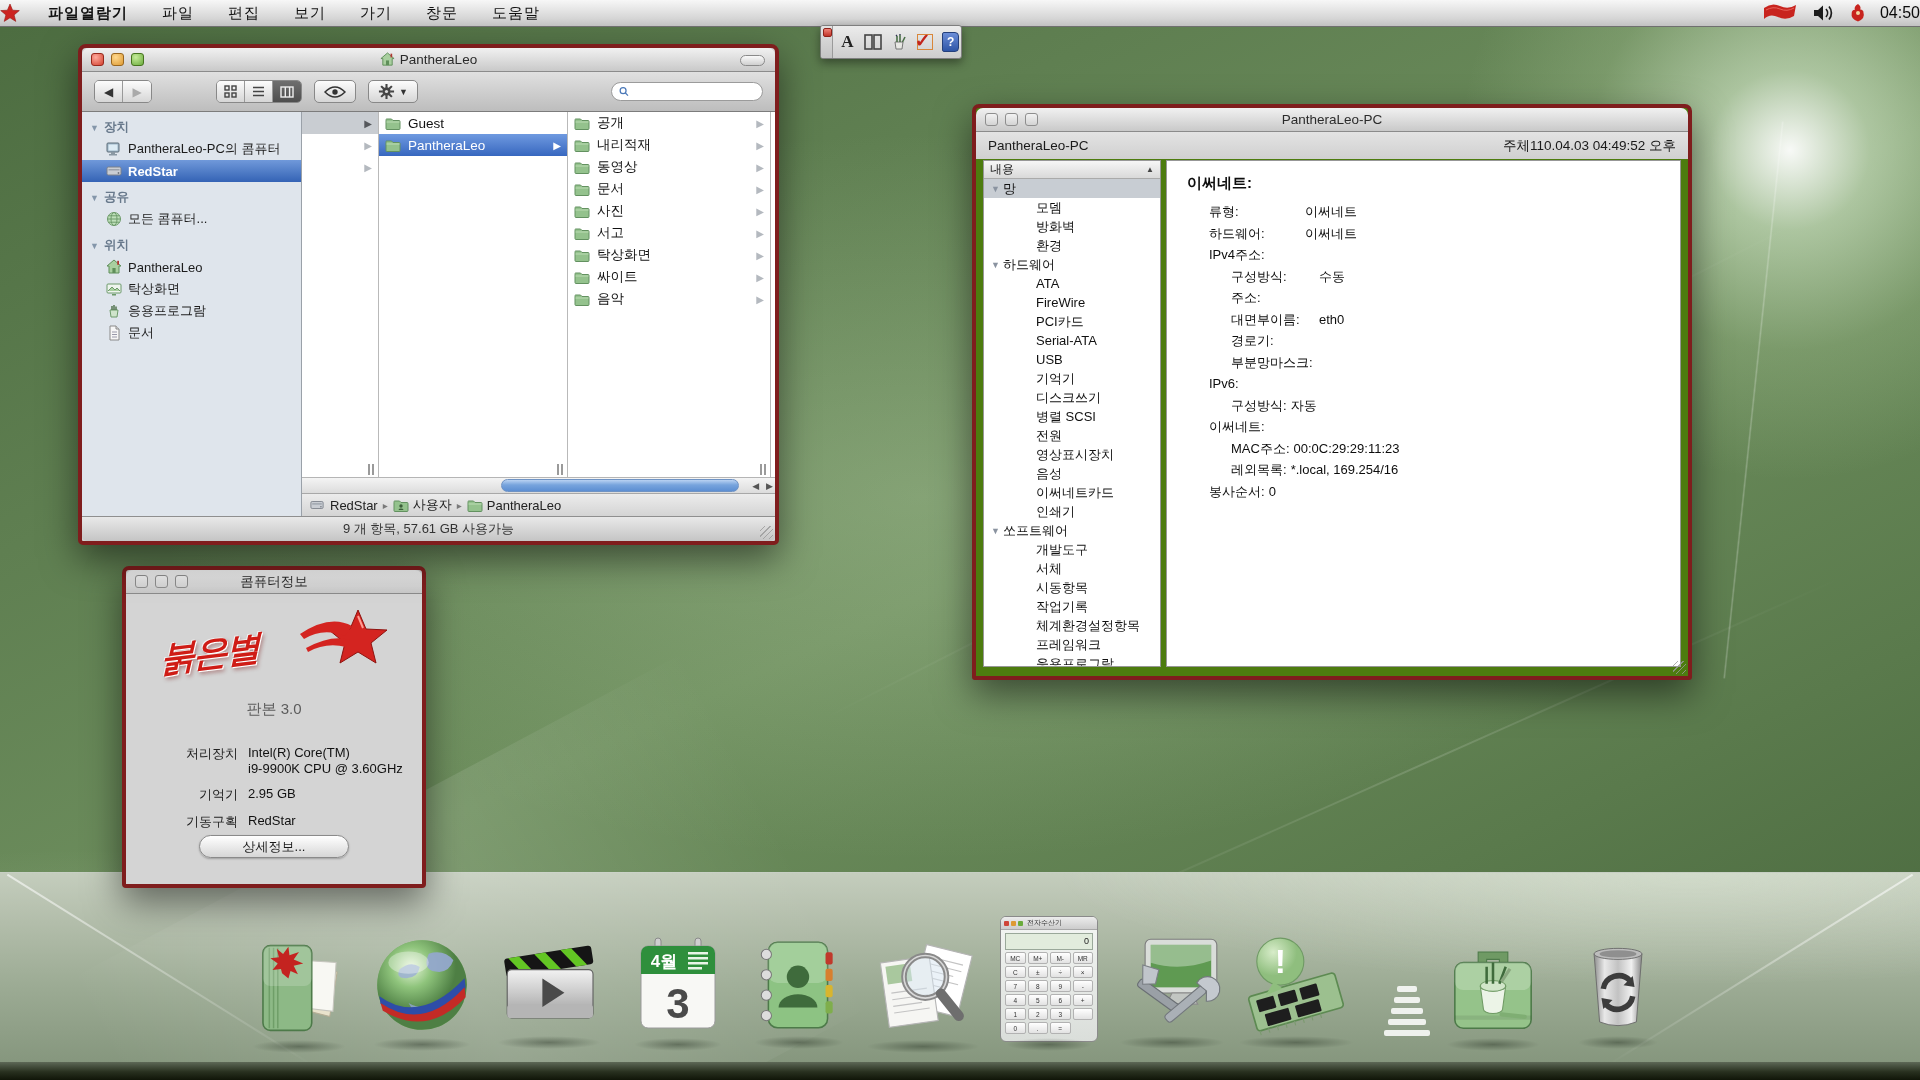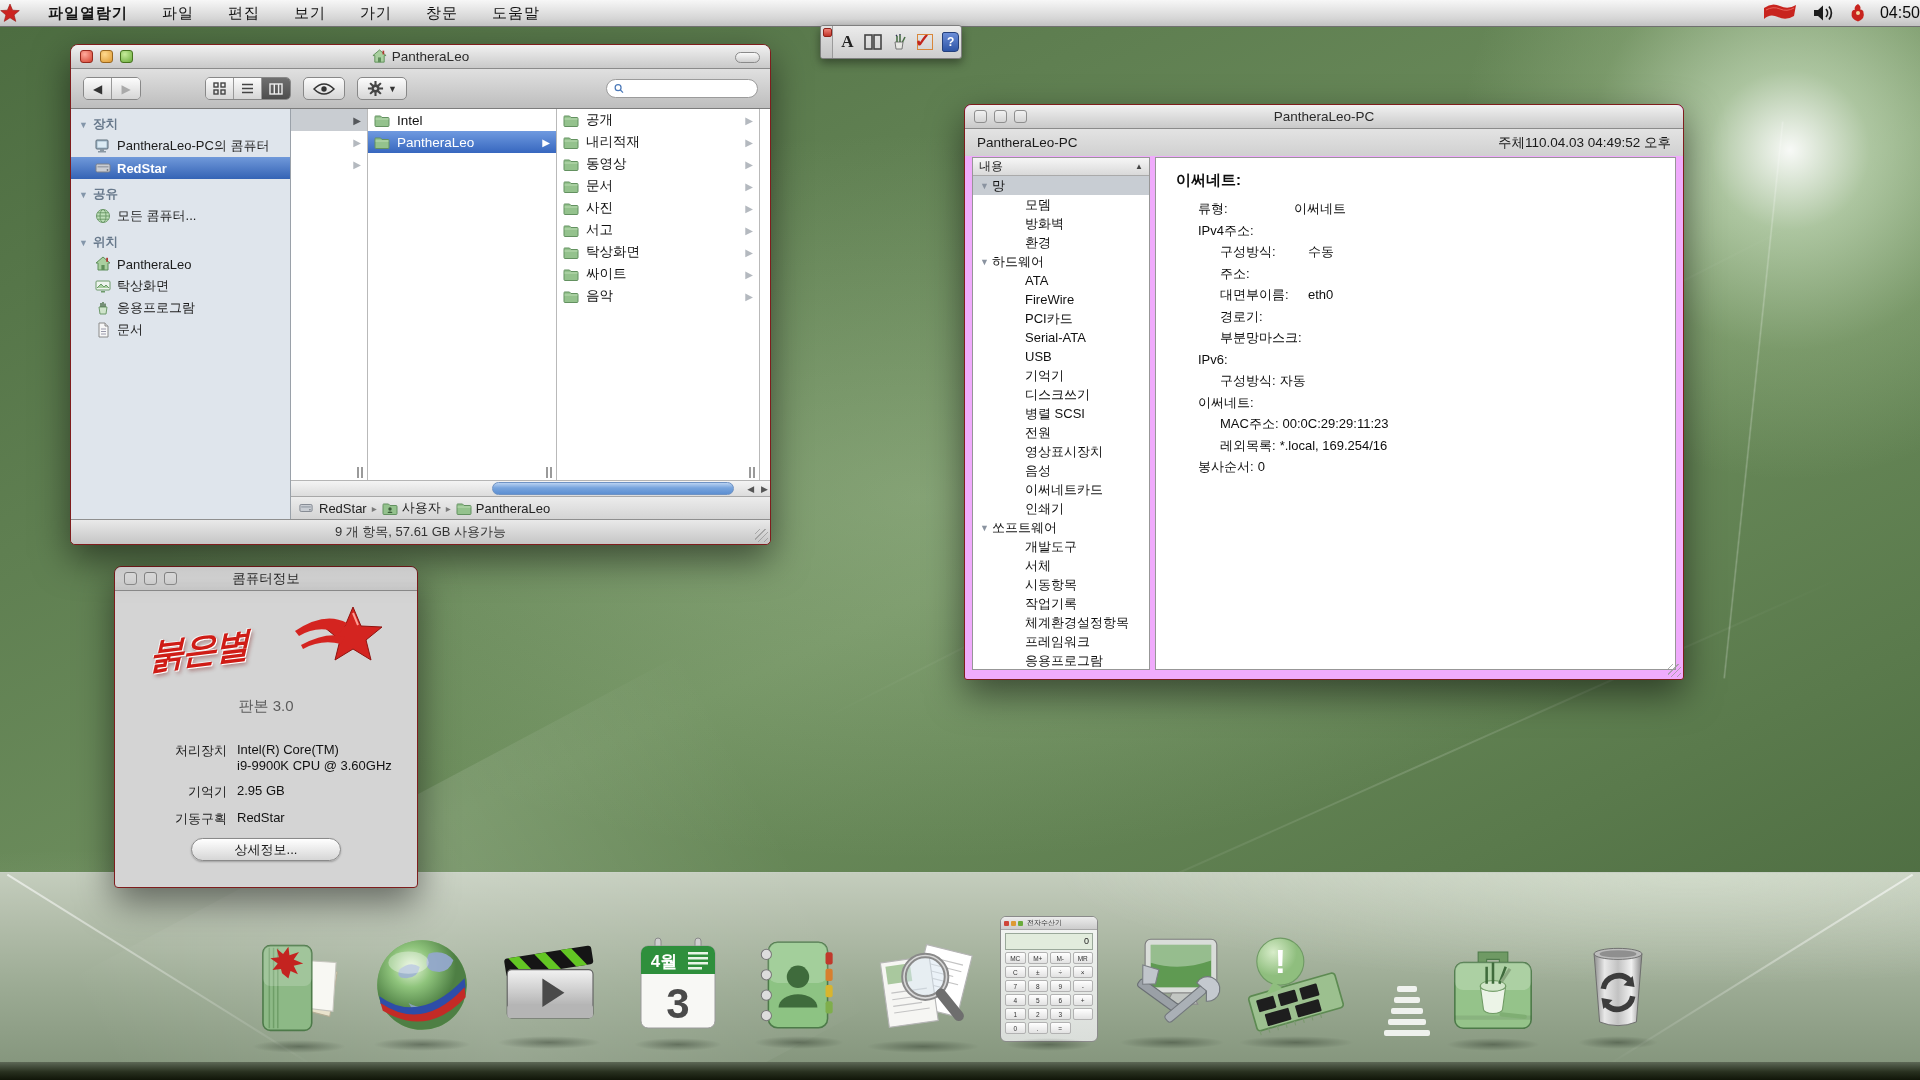--- a/index.html
+++ b/index.html
@@ -41,21 +41,21 @@
     background:linear-gradient(#ececec,#cdcdcd);border:1px solid #7f7f7f;border-radius:3px;
     box-shadow:0 4px 10px rgba(0,0,0,.4);display:flex;align-items:center;gap:5px;padding-left:16px;}
   .palette .grip{position:absolute;left:0;top:0;bottom:0;width:12px;background:linear-gradient(#e2e2e2,#c4c4c4);border-right:1px solid #9a9a9a;border-radius:2px 0 0 2px;}
   .palette .pclose{position:absolute;left:2px;top:2px;width:9px;height:9px;background:linear-gradient(#f08478,#c03328);border:1px solid #8e2119;border-radius:2px;}
   .ptool{width:22px;height:24px;display:flex;align-items:center;justify-content:center;border-radius:3px;}
   .ptool.text{font-family:"Liberation Serif",serif;font-weight:700;font-size:17px;color:#222;}
   .ptool .book{width:17px;height:20px;background:linear-gradient(#6c8ed8,#2e55a6);border:1px solid #24407c;border-radius:2px 4px 4px 2px;color:#fff;font-size:12px;font-weight:700;display:flex;align-items:center;justify-content:center;}
   .ptool .chk{position:relative;width:16px;height:16px;border:1.5px solid #d8863a;}
   .ptool .chk b{position:absolute;left:-3px;top:-6px;color:#c2241c;font-size:19px;font-weight:900;}
   
-  .win{position:absolute;background:#d2d2d2;border:1px solid #7f1d1d;box-shadow:0 14px 36px rgba(0,0,0,.5);}
+  .win{position:absolute;background:#d2d2d2;border:4px solid #7f1d1d;box-shadow:0 14px 36px rgba(0,0,0,.5);margin-left:8px;}
   .tbar{position:relative;height:24px;background:linear-gradient(#f1f1f1,#c9c9c9);border-bottom:1px solid #8b8b8b;border-radius:7px 7px 0 0;
     display:flex;align-items:center;justify-content:center;font-size:13.5px;color:#2b2b2b;}
   .lights{position:absolute;left:9px;top:5px;display:flex;gap:7px;}
   .lt{width:13px;height:13px;border-radius:3px;}
   .lt.red{background:radial-gradient(circle at 35% 30%,#ffab9d,#d2412f);border:1px solid #97291d;}
   .lt.yel{background:radial-gradient(circle at 35% 30%,#ffd98f,#dd9a33);border:1px solid #9a671f;}
   .lt.grn{background:radial-gradient(circle at 35% 30%,#c6ec9a,#6aab3c);border:1px solid #47741f;}
   .lt.off{background:linear-gradient(#f2f2f2,#d4d4d4);border:1px solid #8e8e8e;}
   .grip-br{position:absolute;right:2px;bottom:2px;width:13px;height:13px;
     background:repeating-linear-gradient(135deg,transparent 0 3px,#9a9a9a 3px 4px);opacity:.8;}
@@ -98,21 +98,21 @@
     background:linear-gradient(#b9d2f2,#77a4dd 45%,#5d8fd2);border:1px solid #6f93c4;}
   .f-harrows{position:absolute;right:2px;top:0;bottom:0;display:flex;align-items:center;gap:7px;font-size:9px;color:#555;}
   .f-path{position:absolute;left:220px;right:0;bottom:25px;height:23px;background:linear-gradient(#ececec,#d4d4d4);
     border-top:1px solid #a8a8a8;display:flex;align-items:center;padding-left:8px;font-size:13px;color:#222;}
   .crumb{display:flex;align-items:center;gap:4px;}
   .crumb .ic{width:16px;height:14px;display:inline-flex;}
   .csep{color:#7a7a7a;font-size:10px;margin:0 5px;}
   .f-status{position:absolute;left:0;right:0;bottom:0;height:25px;background:linear-gradient(#e9e9e9,#c5c5c5);
     border-top:1px solid #8f8f8f;border-radius:0 0 5px 5px;display:flex;align-items:center;justify-content:center;font-size:13px;color:#333;}
   
-  .sys{left:964px;top:104px;width:720px;height:576px;border-radius:7px 7px 3px 3px;background:#f0abfc;z-index:10;}
+  .sys{left:964px;top:104px;width:720px;height:576px;border-radius:7px 7px 3px 3px;background:#4d7c0f;z-index:10;}
   .s-sub{height:27px;display:flex;align-items:center;justify-content:space-between;padding:0 12px;font-size:13.5px;color:#1a1a1a;
     background:linear-gradient(#e3e3e3,#d0d0d0);}
   .s-body{position:absolute;left:7px;right:7px;top:52px;bottom:9px;display:flex;gap:5px;}
   .s-tree{width:178px;background:#fff;border:1px solid #979797;display:flex;flex-direction:column;overflow:hidden;}
   .s-tree-h{height:18px;flex:none;background:linear-gradient(#f6f6f6,#d9d9d9);border-bottom:1px solid #aaa;
     display:flex;align-items:center;justify-content:space-between;padding:0 6px;font-size:12px;color:#222;}
   .s-tree-h .tri{font-size:8px;color:#444;}
   .trow{height:19px;display:flex;align-items:center;font-size:13px;color:#111;flex:none;}
   .trow .tri{width:12px;margin-left:7px;font-size:9px;color:#8a93a0;}
   .trow.parent{padding-left:0;}
@@ -410,21 +410,21 @@
         </div>
       </div>
     <div class="fcol c2" id="fCol2">
         <div class="crow">
           <span class="ic">
             <svg viewBox="0 0 16 14">
               <path d="M1 4.5v8a1 1 0 001 1h12a1 1 0 001-1v-7a1 1 0 00-1-1H8L6.5 3H2a1 1 0 00-1 1.5z" fill="#94c28d" stroke="#639160"></path>
               <path d="M1.5 6h13" stroke="#bcdcb4"></path>
             </svg>
           </span>
-          <span>Intel</span>
+          <span>Guest</span>
         </div>
         <div class="crow selblue">
           <span class="ic">
             <svg viewBox="0 0 16 14">
               <path d="M1 4.5v8a1 1 0 001 1h12a1 1 0 001-1v-7a1 1 0 00-1-1H8L6.5 3H2a1 1 0 00-1 1.5z" fill="#94c28d" stroke="#639160"></path>
               <path d="M1.5 6h13" stroke="#bcdcb4"></path>
             </svg>
           </span>
           <span>PantheraLeo</span>
           <span class="arr">▶</span>
@@ -678,20 +678,21 @@
           </div>
           <div class="trow child">
             <span>응용프로그람</span>
           </div>
         </div>
     </div>
     <div class="s-detail">
       <h3>이써네트:</h3>
       <div id="sysRows">
           <div class="drow i1"><span class="lab tab1">류형:</span><span class="val">이써네트</span></div>
+          <div class="drow i1"><span class="lab tab1">하드웨어:</span><span class="val">이써네트</span></div>
           <div class="drow i1"><span class="lab">IPv4주소:</span></div>
           <div class="drow i2"><span class="lab tab2">구성방식:</span><span class="val">수동</span></div>
           <div class="drow i2"><span class="lab">주소:</span></div>
           <div class="drow i2"><span class="lab tab2">대면부이름:</span><span class="val">eth0</span></div>
           <div class="drow i2"><span class="lab">경로기:</span></div>
           <div class="drow i2"><span class="lab">부분망마스크:</span></div>
           <div class="drow i1"><span class="lab">IPv6:</span></div>
           <div class="drow i2"><span class="lab">구성방식:</span><span class="val">자동</span></div>
           <div class="drow i1"><span class="lab">이써네트:</span></div>
           <div class="drow i2"><span class="lab">MAC주소:</span><span class="val">00:0C:29:29:11:23</span></div>

